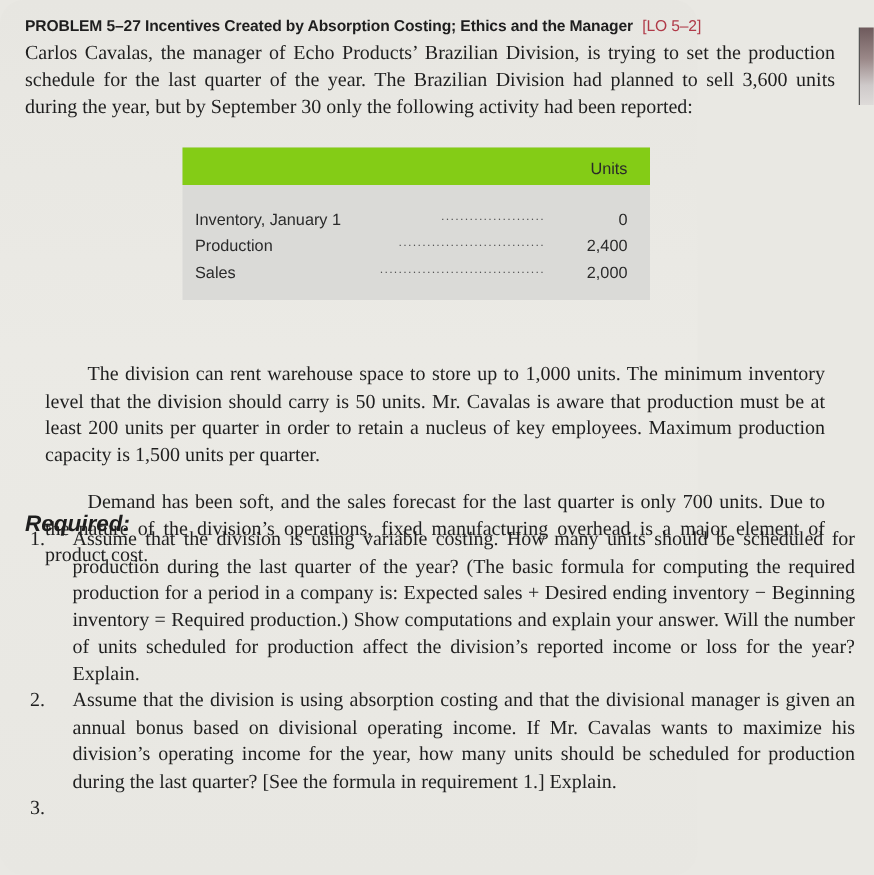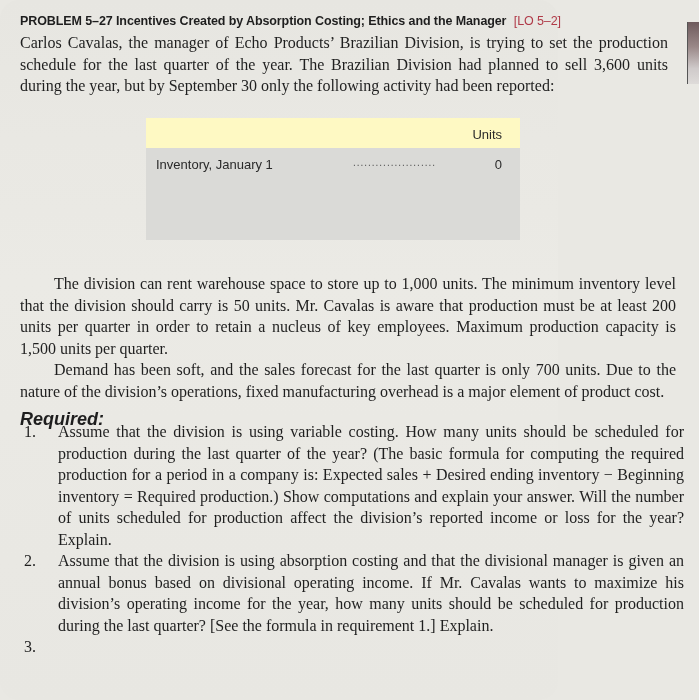--- a/index.html
+++ b/index.html
@@ -63,33 +63,33 @@
     .table-box {
       position: absolute;
       left: 146px;
       top: 118px;
       width: 374px;
       height: 122px;
       background: #dadad7;
     }
     .table-head {
       height: 30px;
-      background: #fef9c3;
+      background: #84cc16;
       position: relative;
     }
     .table-head .units {
       position: absolute;
       right: 18px;
       top: 9px;
       font-family: "Liberation Sans", sans-serif;
       font-size: 13px;
       color: #2a2a2a;
     }
     .table-rows {
-      padding-top: 6px;
+      padding-top: 17px;
     }
     .trow {
       position: relative;
       height: 21px;
       font-family: "Liberation Sans", sans-serif;
       font-size: 13px;
       color: #2a2a2a;
     }
     .trow .lbl {
       position: absolute;
@@ -115,21 +115,21 @@
       text-align: right;
     }
     .body-text {
       position: absolute;
       left: 20px;
       top: 273px;
       width: 656px;
       text-align: justify;
     }
     .body-text p {
-      margin: 0;
+      margin: 16px;
       text-indent: 34px;
     }
     .required {
       position: absolute;
       left: 20px;
       top: 409px;
       font-family: "Liberation Sans", sans-serif;
       font-style: italic;
       font-weight: bold;
       font-size: 18px;
@@ -170,20 +170,30 @@
   <div class="table-box">
     <div class="table-head">
       <span class="units">Units</span>
     </div>
     <div class="table-rows">
       <div class="trow">
         <span class="lbl">Inventory, January 1</span>
         <span class="dots" style="width:150px">......................</span>
         <span class="val">0</span>
       </div>
+      <div class="trow">
+        <span class="lbl">Production</span>
+        <span class="dots" style="width:205px">...............................</span>
+        <span class="val">2,400</span>
+      </div>
+      <div class="trow">
+        <span class="lbl">Sales</span>
+        <span class="dots" style="width:235px">...................................</span>
+        <span class="val">2,000</span>
+      </div>
     </div>
   </div>
 
   <div class="body-text serif">
     <p>The division can rent warehouse space to store up to 1,000 units. The minimum inventory level that the division should carry is 50 units. Mr. Cavalas is aware that production must be at least 200 units per quarter in order to retain a nucleus of key employees. Maximum production capacity is 1,500 units per quarter.</p>
     <p>Demand has been soft, and the sales forecast for the last quarter is only 700 units. Due to the nature of the division’s operations, fixed manufacturing overhead is a major element of product cost.</p>
   </div>
 
   <div class="required">Required:</div>
 

